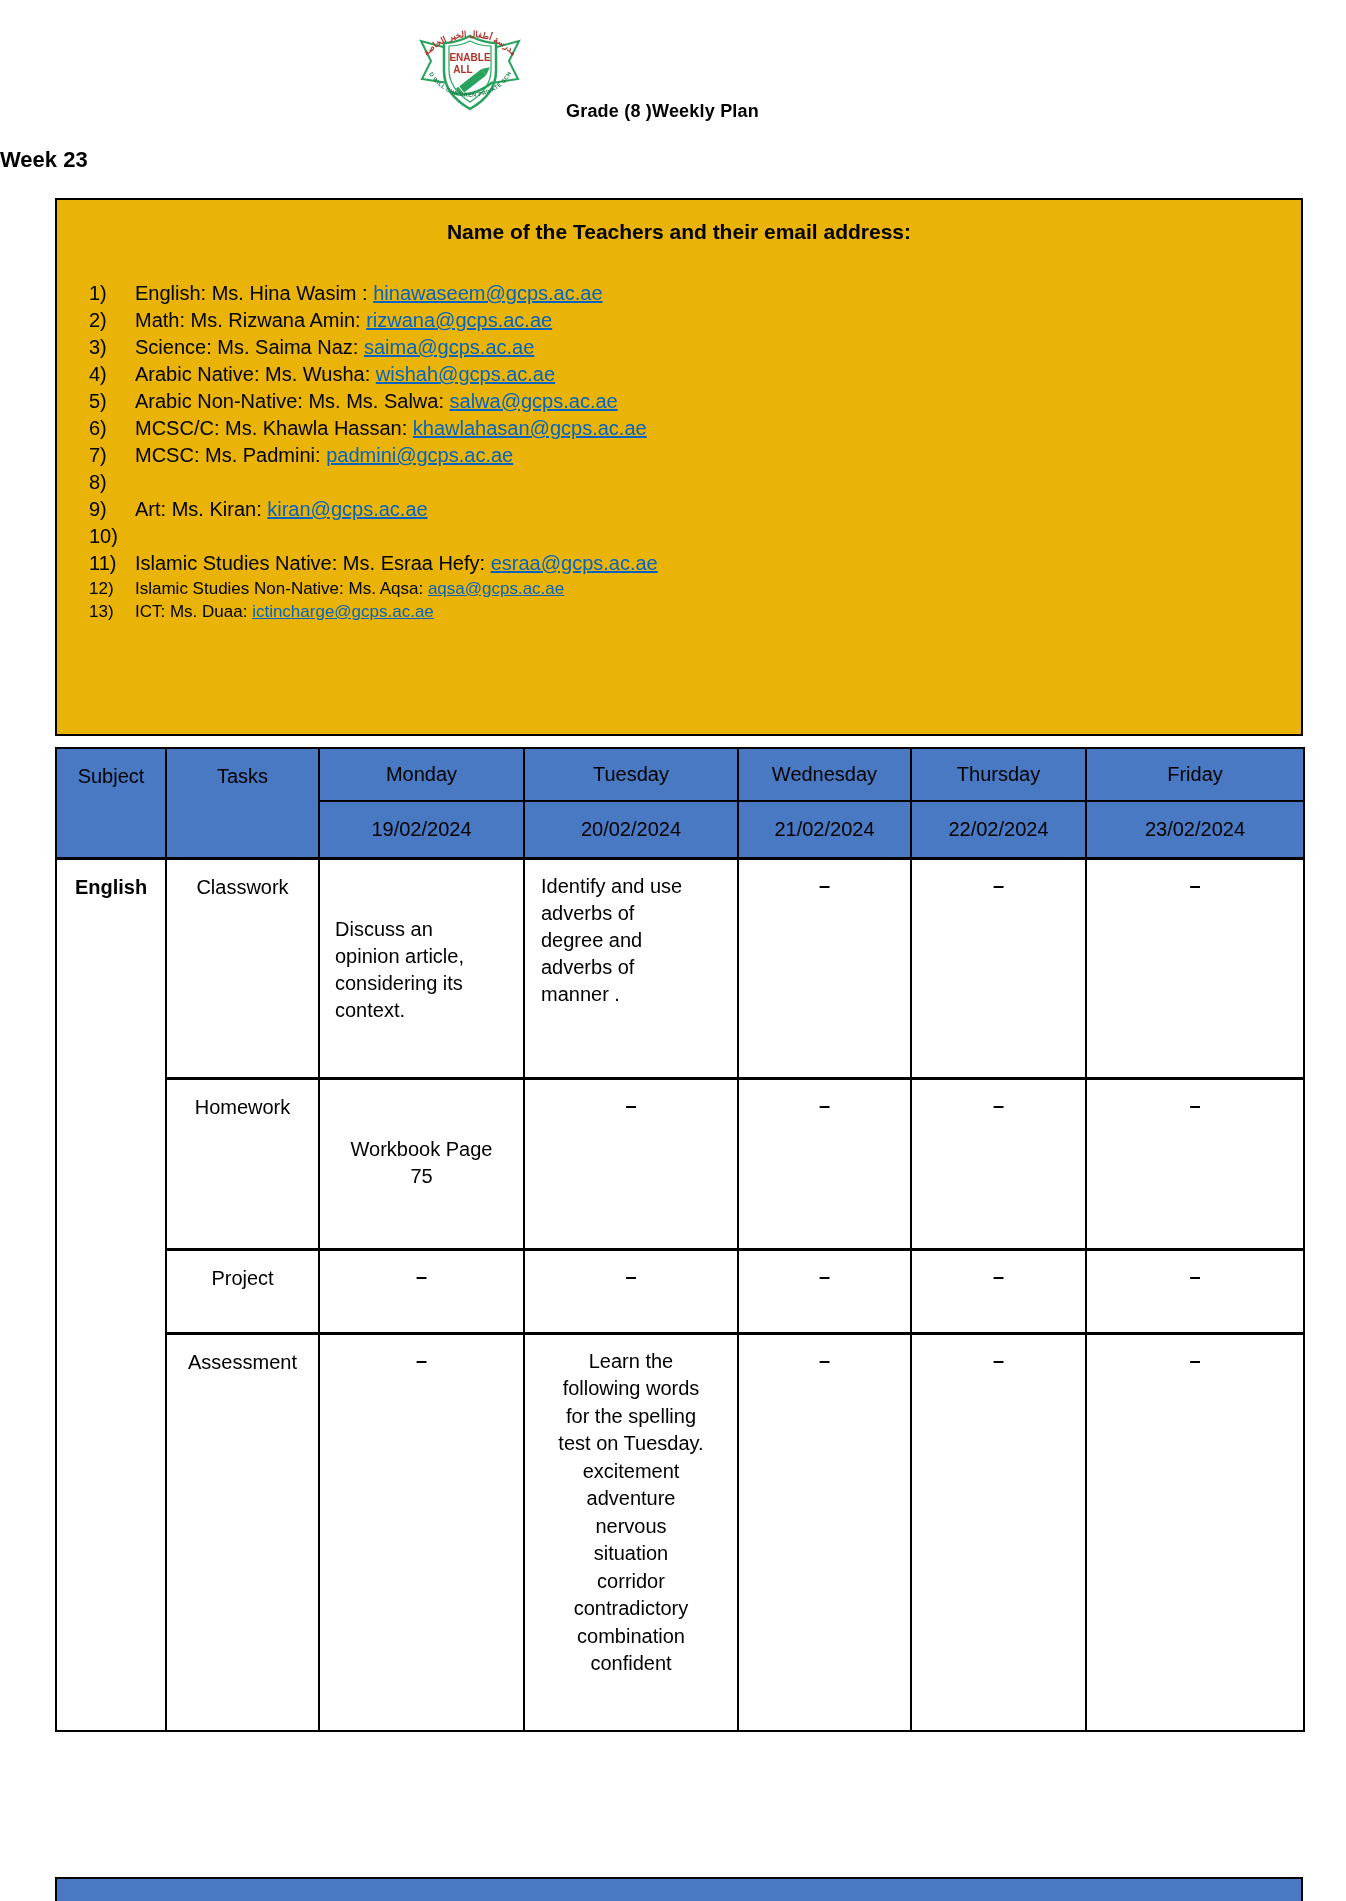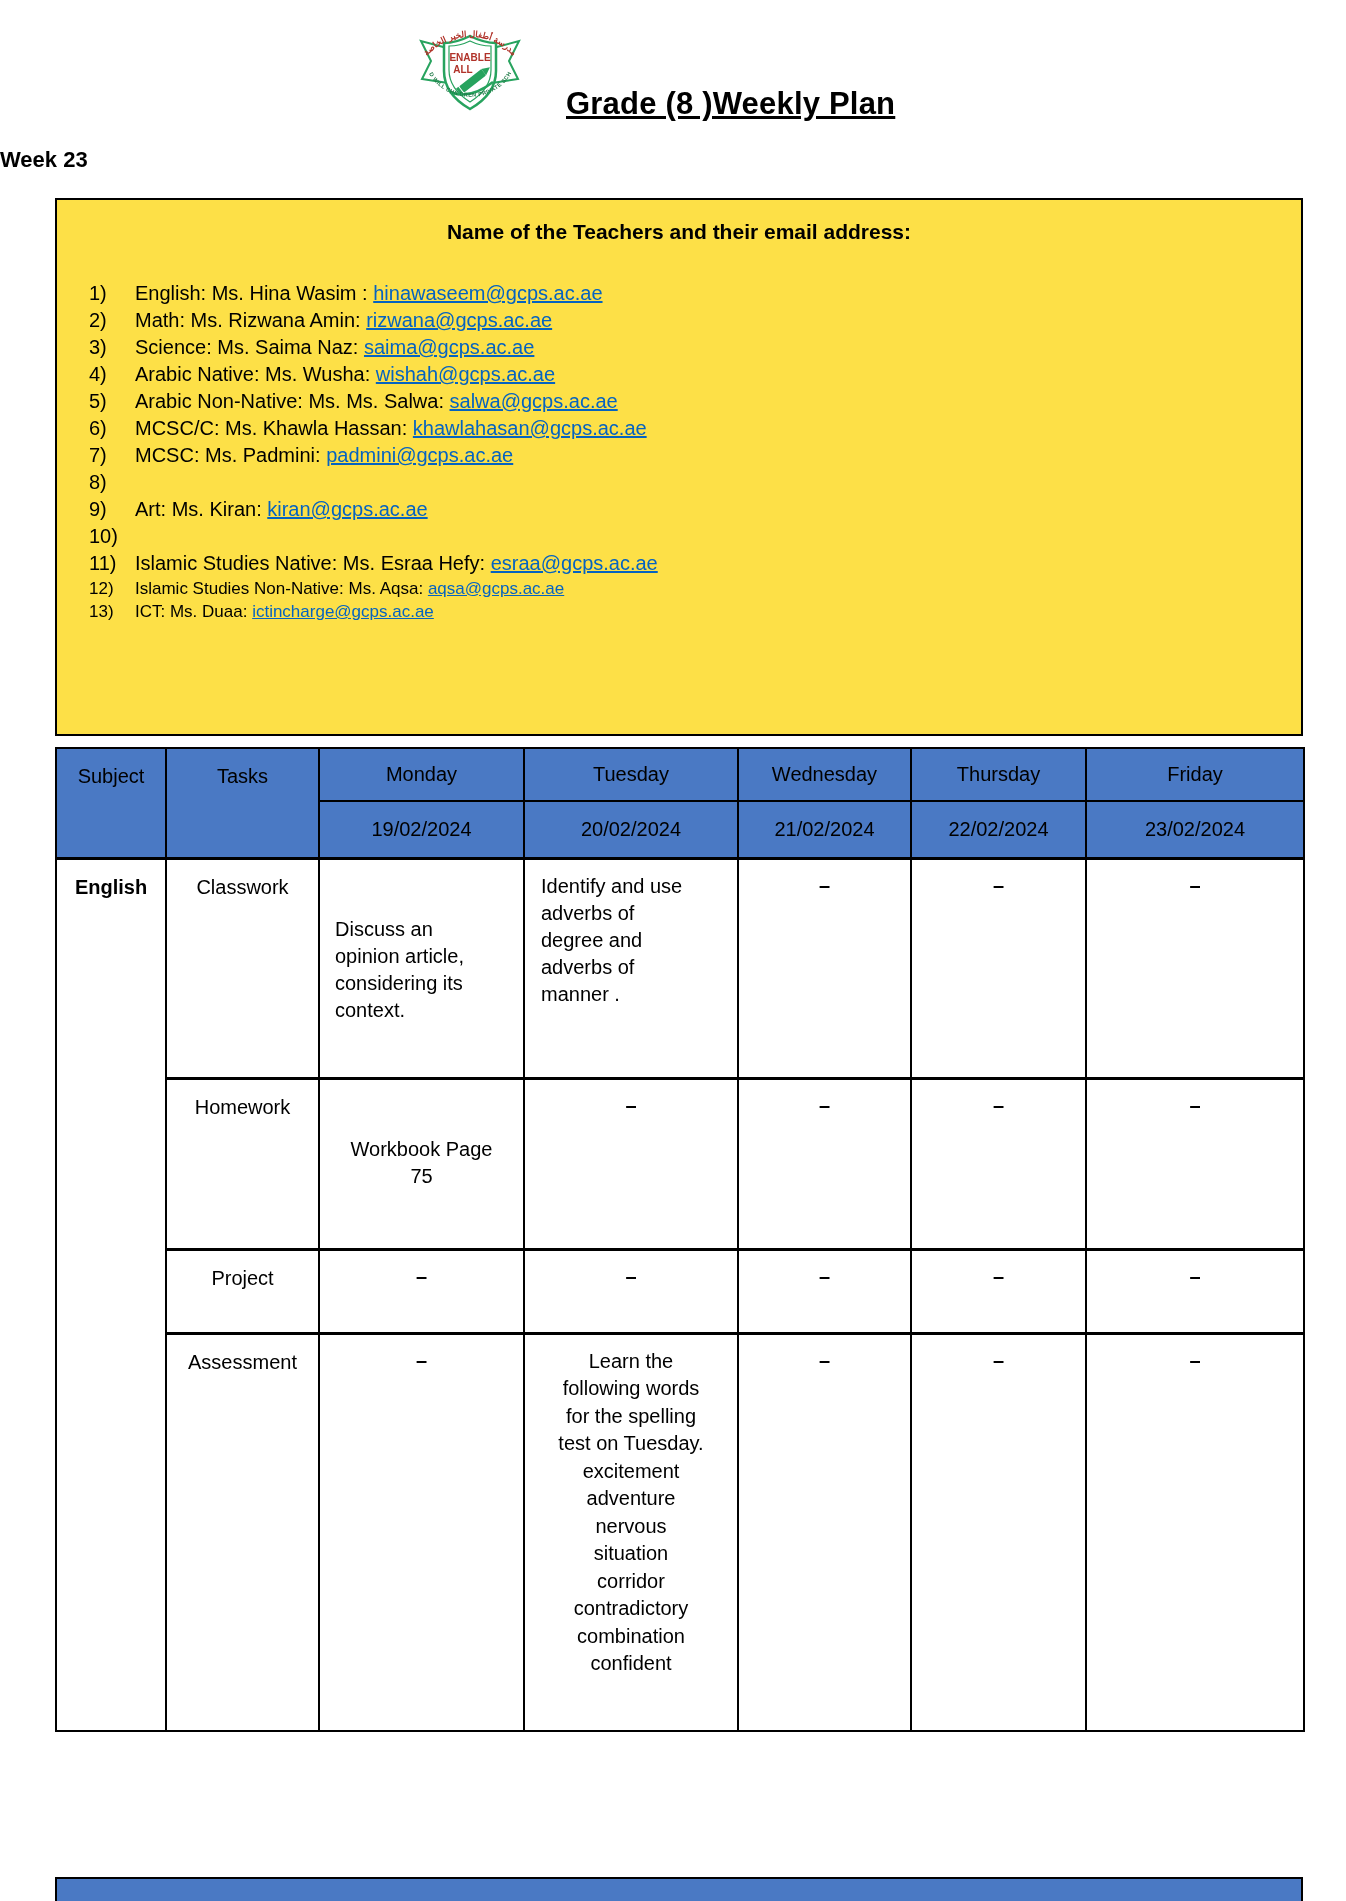--- a/index.html
+++ b/index.html
@@ -10,26 +10,26 @@
   }
   *{box-sizing:border-box;}
   html,body{margin:0;padding:0;}
   body{
     width:1346px;height:1901px;position:relative;background:#fff;
     font-family:"Liberation Sans",sans-serif;color:#000;overflow:hidden;
   }
   
   .header{position:absolute;top:20px;left:400px;display:flex;align-items:flex-end;}
   .logo{width:140px;height:102px;flex:none;}
-  .title{margin-left:26px;font-size:31px;font-weight:bold;text-decoration:underline;letter-spacing:0.2px;}
+  .title{margin-left:26px;font-size:18px;font-weight:bold;letter-spacing:0.2px;}
   .week{position:absolute;top:147px;left:0;width:1346px;text-align:left;font-size:22px;font-weight:bold;}
   
   .teacher-box{
     position:absolute;top:198px;left:55px;width:1248px;height:538px;
-    border:2px solid #000;background:#fde047;
+    border:2px solid #000;background:#eab308;
   }
   .box-heading{margin-top:20px;text-align:center;font-size:21px;font-weight:bold;}
   .teacher-list{margin:36px 0 0 32px;}
   .t-item{display:flex;font-size:20px;line-height:27px;}
   .t-item.small{font-size:17px;line-height:23px;}
   .t-num{width:46px;flex:none;}
   .t-item.small .t-num{width:46px;}
   .email-link{color:var(--link-blue);text-decoration:underline;cursor:pointer;}
   
   .plan-table{

